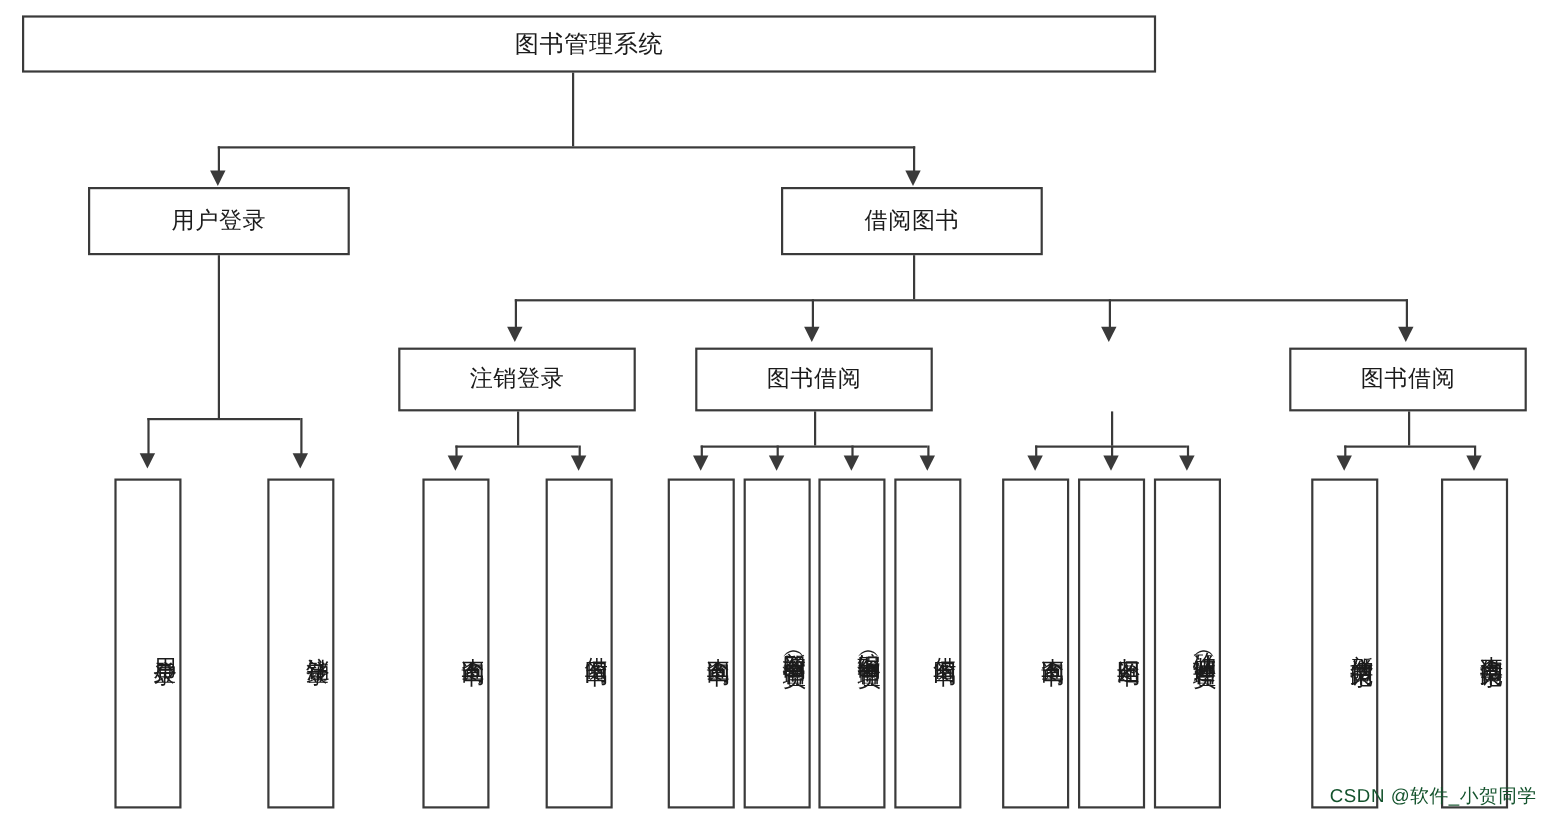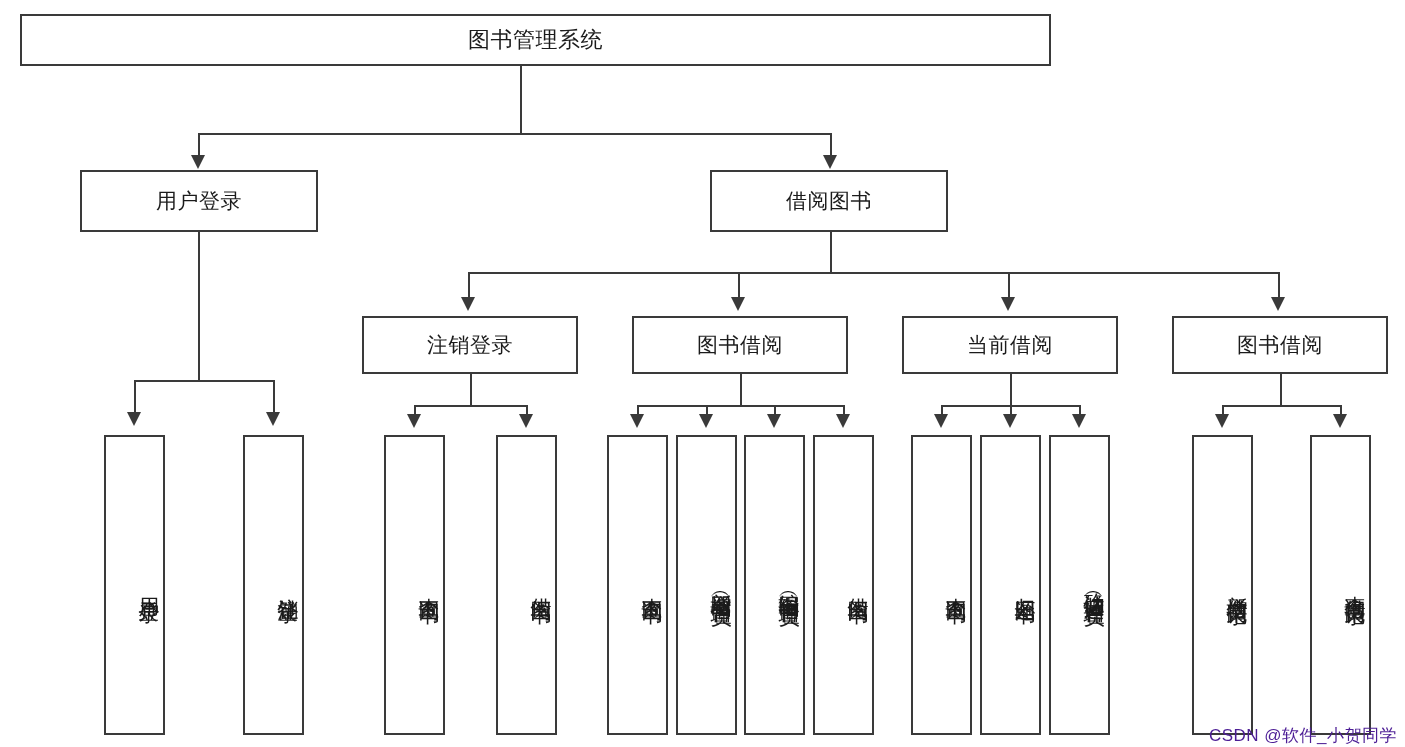--- a/index.html
+++ b/index.html
@@ -71,23 +71,23 @@
     width: 0;
     height: 0;
     border-left: 7px solid transparent;
     border-right: 7px solid transparent;
     border-top: 14px solid #3a3a3a;
   }
   
   #watermark {
     position: absolute;
     right: 8px;
-    bottom: 0;
+    bottom: 12px;
     font-size: 17px;
-    color: #4c1d95;
+    color: #14532d;
     white-space: nowrap;
     letter-spacing: 0.5px;
     pointer-events: none;
     margin-top: 23px;
   }
 </style>
 </head>
 <body>
 
 <div id="canvas">
@@ -129,23 +129,20 @@
   <div class="arrow" style="left:1001px; top:297px;"></div>
   <div class="vline" style="left:1278px; top:272px; height:27px;"></div>
   <div class="arrow" style="left:1271px; top:297px;"></div>
 
   <div class="node horiz" style="left:362px; top:316px; width:216px; height:58px;">
     <span>注销登录</span>
   </div>
   <div class="node horiz" style="left:632px; top:316px; width:216px; height:58px;">
     <span>图书借阅</span>
   </div>
-  <div class="node horiz" style="left:902px; top:316px; width:216px; height:58px;">
-    <span>当前借阅</span>
-  </div>
   <div class="node horiz" style="left:1172px; top:316px; width:216px; height:58px;">
     <span>图书借阅</span>
   </div>
 
   <div class="vline" style="left:470px; top:374px; height:31px;"></div>
   <div class="hline" style="left:414px; top:405px; width:112px;"></div>
   <div class="vline" style="left:414px; top:405px; height:11px;"></div>
   <div class="arrow" style="left:407px; top:414px;"></div>
   <div class="vline" style="left:526px; top:405px; height:11px;"></div>
   <div class="arrow" style="left:519px; top:414px;"></div>

